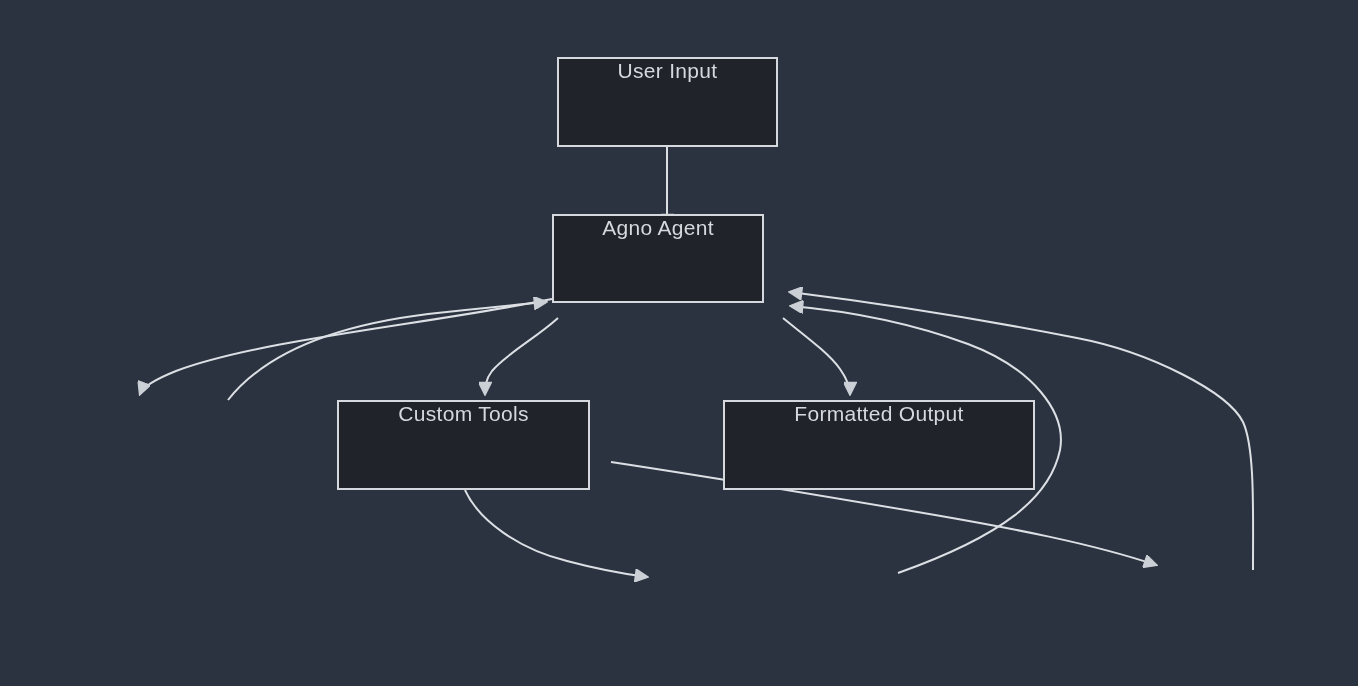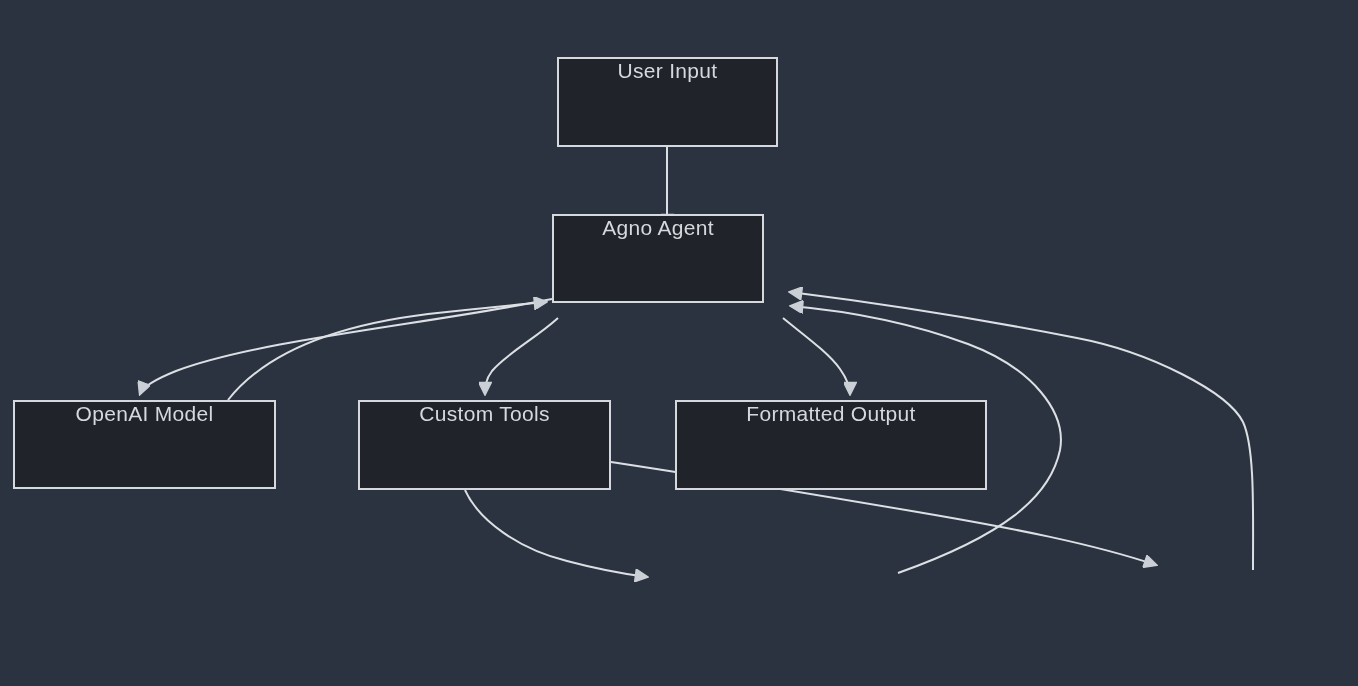--- a/index.html
+++ b/index.html
@@ -30,22 +30,22 @@
     border:2px solid var(--node-border);
     color:var(--text);
     font-size:21px;
     font-weight:400;
     letter-spacing:.3px;
     white-space:nowrap;
   }
   #n-user-input       {left:557px; top:57px;  width:221px; height:90px;}
   #n-agno-agent       {left:552px; top:214px; width:212px; height:89px;}
   #n-openai-model     {left:13px;  top:400px; width:263px; height:89px;}
-  #n-custom-tools     {left:358px; top:400px; width:253px; height:90px;}
-  #n-formatted-output {left:675px; top:400px; width:312px; height:90px;}
+  #n-custom-tools     {left:337px; top:400px; width:253px; height:90px;}
+  #n-formatted-output {left:723px; top:400px; width:312px; height:90px;}
   #n-trackingtool     {left:653px; top:572px; width:245px; height:87px;}
   #n-routetool        {left:1128px;top:572px; width:217px; height:88px;}
 </style>
 </head>
 <body>
 
 <div class="canvas">
 
   <svg class="edges" viewBox="0 0 1358 686" xmlns="http://www.w3.org/2000/svg">
     <defs>
@@ -74,23 +74,20 @@
   </svg>
 
   <div class="node" id="n-user-input">
     <span>User Input</span>
   </div>
 
   <div class="node" id="n-agno-agent">
     <span>Agno Agent</span>
   </div>
 
-  <div class="node" id="n-openai-model">
-    <span>OpenAI Model</span>
-  </div>
 
   <div class="node" id="n-custom-tools">
     <span>Custom Tools</span>
   </div>
 
   <div class="node" id="n-formatted-output">
     <span>Formatted Output</span>
   </div>
 
 

